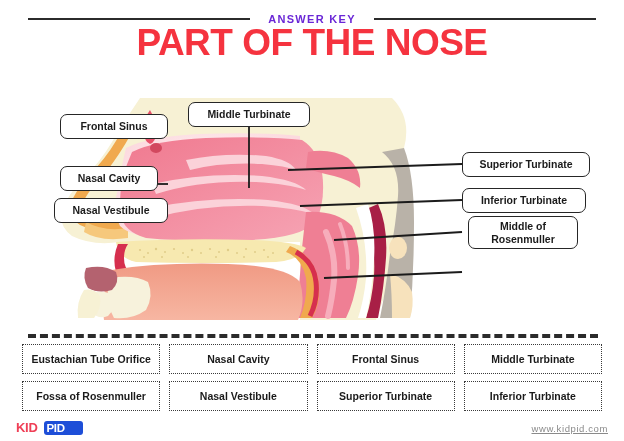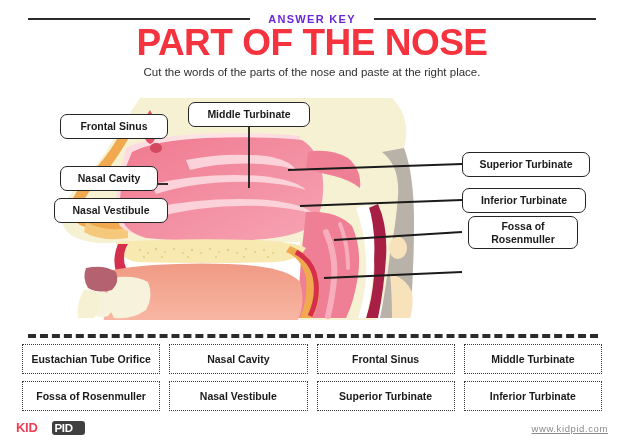--- a/index.html
+++ b/index.html
@@ -61,48 +61,47 @@
   .cell{
     box-sizing:border-box;height:30px;
     border:1.5px dotted #3a3a3a;background:#fff;
     display:flex;align-items:center;justify-content:center;
     font-size:10.5px;font-weight:bold;color:#1b1b1b;text-align:center;
   }
 
   
   .logo{
     position:absolute;left:16px;top:420px;
-    display:flex;align-items:center;gap:14px;
+    display:flex;align-items:center;gap:6px;
     font-size:13px;font-weight:bold;letter-spacing:-0.3px;
   }
   .logo .kid{color:#ef3f56;}
   .logo .pid{
-    background:#404040;color:#ffffff;
-    border-radius:3px;padding:1px 12px 1px 3px;font-size:11.5px;
+    background:#1d4ed8;color:#ffffff;
+    border-radius:3px;padding:1px 18px 1px 3px;font-size:11.5px;
   }
   .site{
     position:absolute;right:16px;top:423px;
     font-size:9.5px;color:#8a8a8a;letter-spacing:0.6px;
     text-decoration:underline;
     margin-left:37px;
   }
 </style>
 </head>
 <body>
 
 <div class="page">
 
   <div class="kicker-row">
     <div class="rule left"></div>
     <div class="kicker">ANSWER KEY</div>
     <div class="rule right"></div>
   </div>
 
   <div class="title">PART OF THE NOSE</div>
-  <div class="subtitle">Cut the words of the parts of the nose and paste at the right place.</div>
 
   <div class="stage">
 
     <svg width="624" height="232" viewBox="0 0 624 232">
 
       <defs>
         <linearGradient id="gTongue" x1="0" y1="0" x2="0" y2="1">
           <stop offset="0%" stop-color="#f09a84"></stop>
           <stop offset="100%" stop-color="#f7b6a2"></stop>
         </linearGradient>
@@ -242,21 +241,21 @@
 
     <div class="lbl" style="left:462px;top:60px;width:128px;height:25px;">
       <span>Superior Turbinate</span>
     </div>
 
     <div class="lbl" style="left:462px;top:96px;width:124px;height:25px;">
       <span style="white-space:pre-line;">Inferior Turbinate</span>
     </div>
 
     <div class="lbl" style="left:468px;top:124px;width:110px;height:33px;">
-      <span style="white-space:pre-line;">Fossa of
+      <span style="white-space:pre-line;">Middle of
 Rosenmuller</span>
     </div>
 
   </div>
 
   <div class="cutline"></div>
 
   <div class="bank">
     <div class="cell">
         <span>Eustachian Tube Orifice</span>

